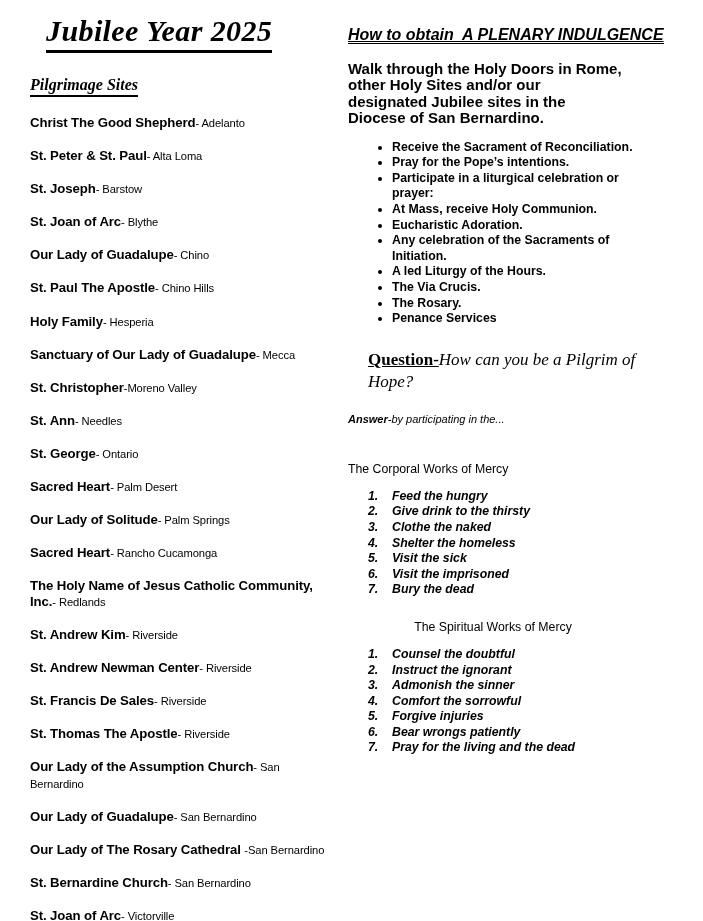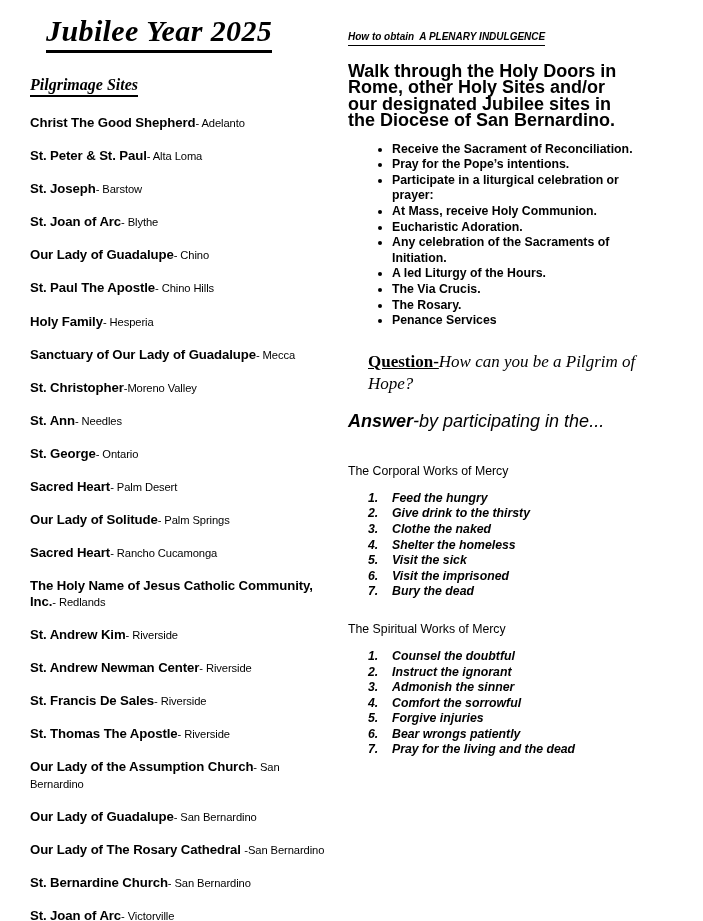--- a/index.html
+++ b/index.html
@@ -79,31 +79,32 @@
     line-height: 15.5px;
     margin-top: 16.6px;
     letter-spacing: -0.1px;
   }
   .site-row:first-child { margin-top: 18px; }
   .site-name { font-size: 13.2px; font-weight: bold; }
   .site-city { font-size: 11.2px; font-weight: normal; text-align: center; }
 
   
   .indulgence-heading {
-    font-size: 10px;
+    font-size: 16px;
     font-weight: bold;
     font-style: italic;
     line-height: 15px;
     display: inline-block;
     border-bottom: 1.5px solid #000;
     padding-bottom: 1px;
     white-space: pre;
+    text-decoration: underline;
   }
   .intro-para {
-    font-size: 18px;
+    font-size: 15px;
     font-weight: bold;
     line-height: 16.4px;
     margin-top: 17px;
     width: 274px;
   }
 
   ul.bullets {
     margin: 13px 0 0 0;
     padding: 0;
     list-style: none;
@@ -136,36 +137,36 @@
     width: 272px;
     margin-left: 20px;
   }
   .qa-question .lead {
     font-weight: bold;
     font-style: normal;
     text-decoration: underline;
   }
   .qa-answer {
     margin-top: 18px;
-    font-size: 18px;
+    font-size: 11px;
     font-style: italic;
     line-height: 17px;
   }
   .qa-answer .lead {
     font-weight: bold;
     font-style: italic;
   }
 
   .works-heading {
     font-size: 12.3px;
     font-weight: normal;
     line-height: 15px;
   }
   .works-heading.corporal { margin-top: 34px; }
-  .works-heading.spiritual { margin-top: 22px; }
+  .works-heading.spiritual { margin-top: 22px; text-align: center; }
 
   ol.numbered {
     margin: 12px 0 0 0;
     padding: 0;
     list-style: none;
     counter-reset: item;
     font-style: italic;
   }
   ol.numbered li {
     position: relative;

